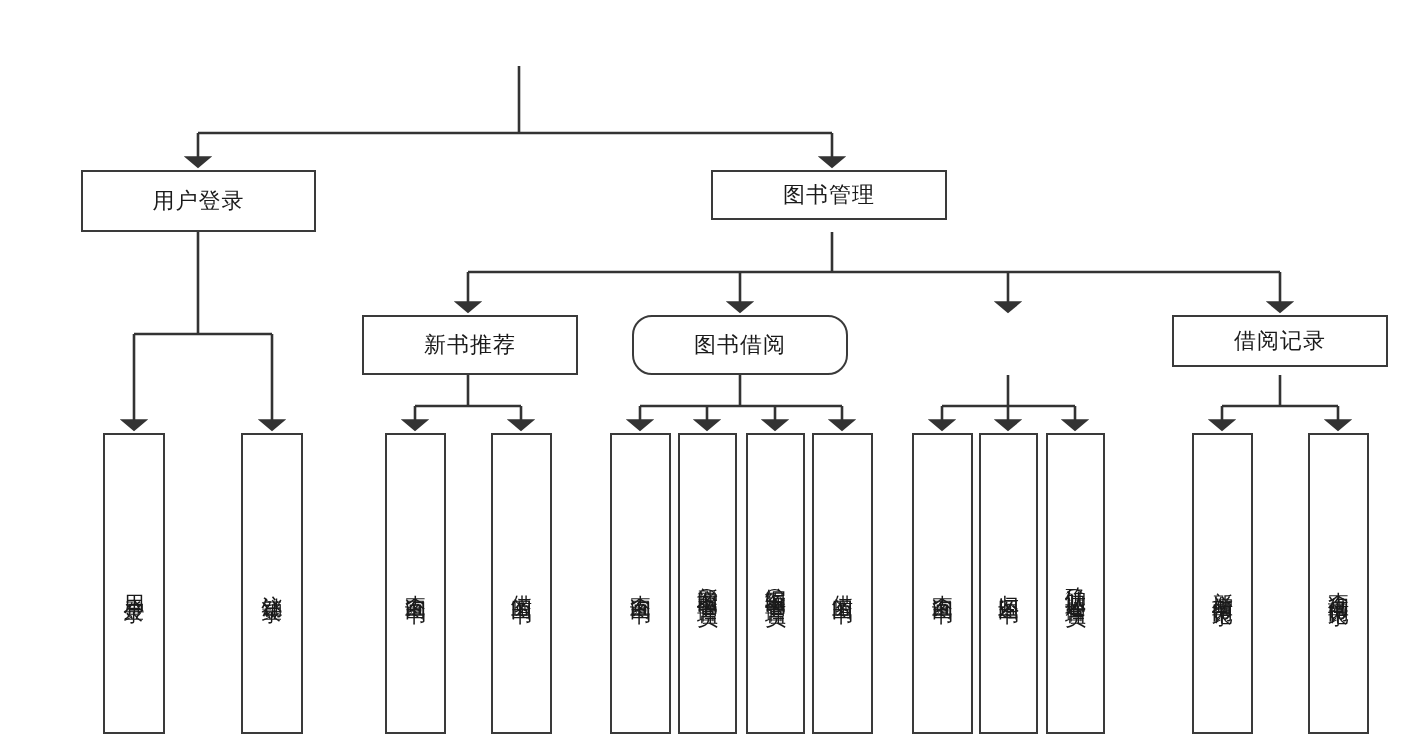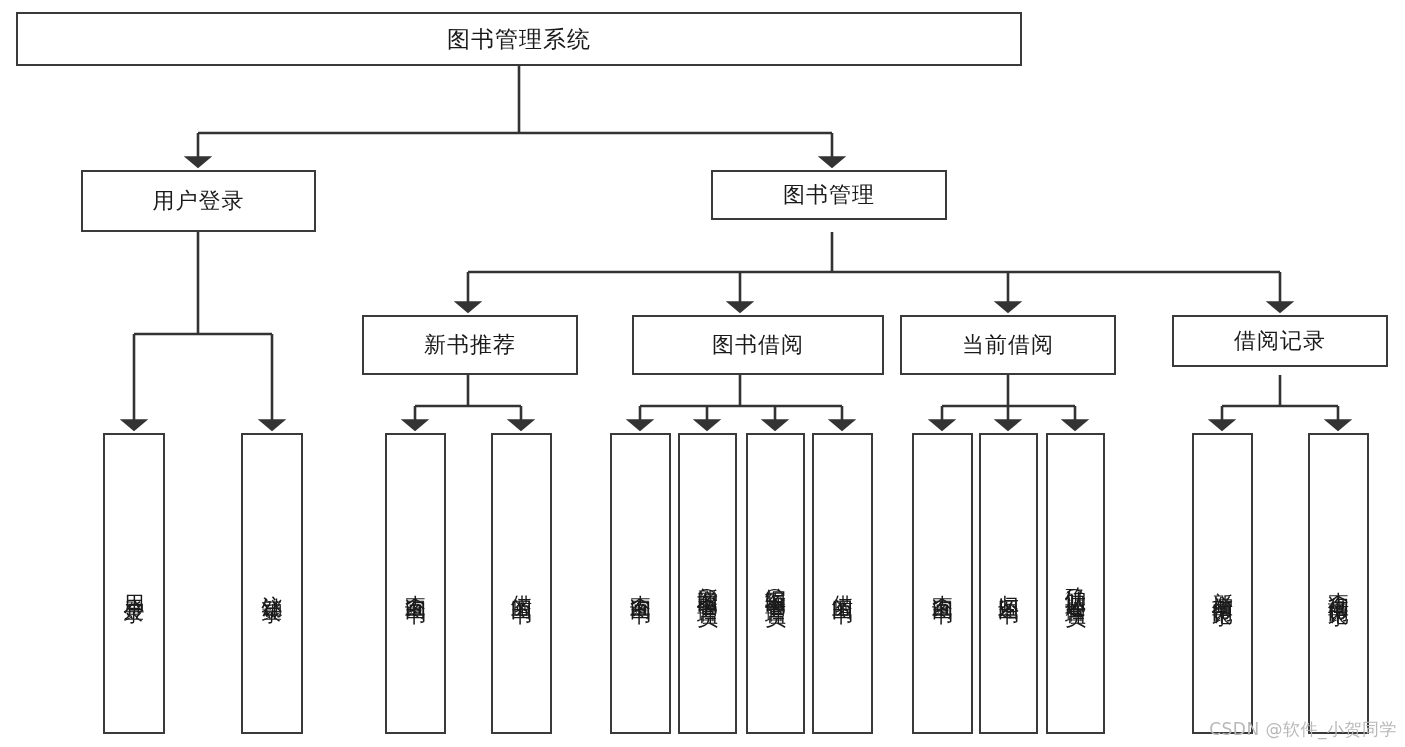--- a/index.html
+++ b/index.html
@@ -117,39 +117,33 @@
       <path d="M1075,406 L1075,425" marker-end="url(#arrow)"></path>
 
       <path d="M1280,375 L1280,406"></path>
       <path d="M1222,406 L1338,406"></path>
       <path d="M1222,406 L1222,425" marker-end="url(#arrow)"></path>
       <path d="M1338,406 L1338,425" marker-end="url(#arrow)"></path>
 
     </g>
   </svg>
 
-  <div class="node horiz root" style="left:16px; top:12px; width:1006px; height:54px;">
-    <span>图书管理系统</span>
-  </div>
 
   <div class="node horiz" style="left:81px; top:170px; width:235px; height:62px;">
     <span>用户登录</span>
   </div>
   <div class="node horiz" style="left:711px; top:170px; width:236px; height:50px;">
     <span>图书管理</span>
   </div>
 
   <div class="node horiz" style="left:362px; top:315px; width:216px; height:60px;text-align:right;">
     <span>新书推荐</span>
   </div>
-  <div class="node horiz" style="left:632px; top:315px; width:252px; height:60px;">
+  <div class="node horiz" style="left:632px; top:315px; width:216px; height:60px;border-radius:20px;">
     <span>图书借阅</span>
-  </div>
-  <div class="node horiz" style="left:900px; top:315px; width:216px; height:60px;">
-    <span>当前借阅</span>
   </div>
   <div class="node horiz" style="left:1172px; top:315px; width:216px; height:52px;">
     <span>借阅记录</span>
   </div>
 
   <div class="node vert" style="left:103px; top:433px; width:62px; height:301px;">
     <span>用户登录</span>
   </div>
   <div class="node vert" style="left:241px; top:433px; width:62px; height:301px;">
     <span>注销登录</span>
@@ -185,15 +179,14 @@
     <span>确认归还（管理员）</span>
   </div>
 
   <div class="node vert" style="left:1192px; top:433px; width:61px; height:301px;">
     <span>新增借阅记录</span>
   </div>
   <div class="node vert" style="left:1308px; top:433px; width:61px; height:301px;">
     <span>查询借阅记录</span>
   </div>
 
-  <div class="watermark">CSDN @软件_小贺同学</div>
 
 </div>
 
 </body></html>

